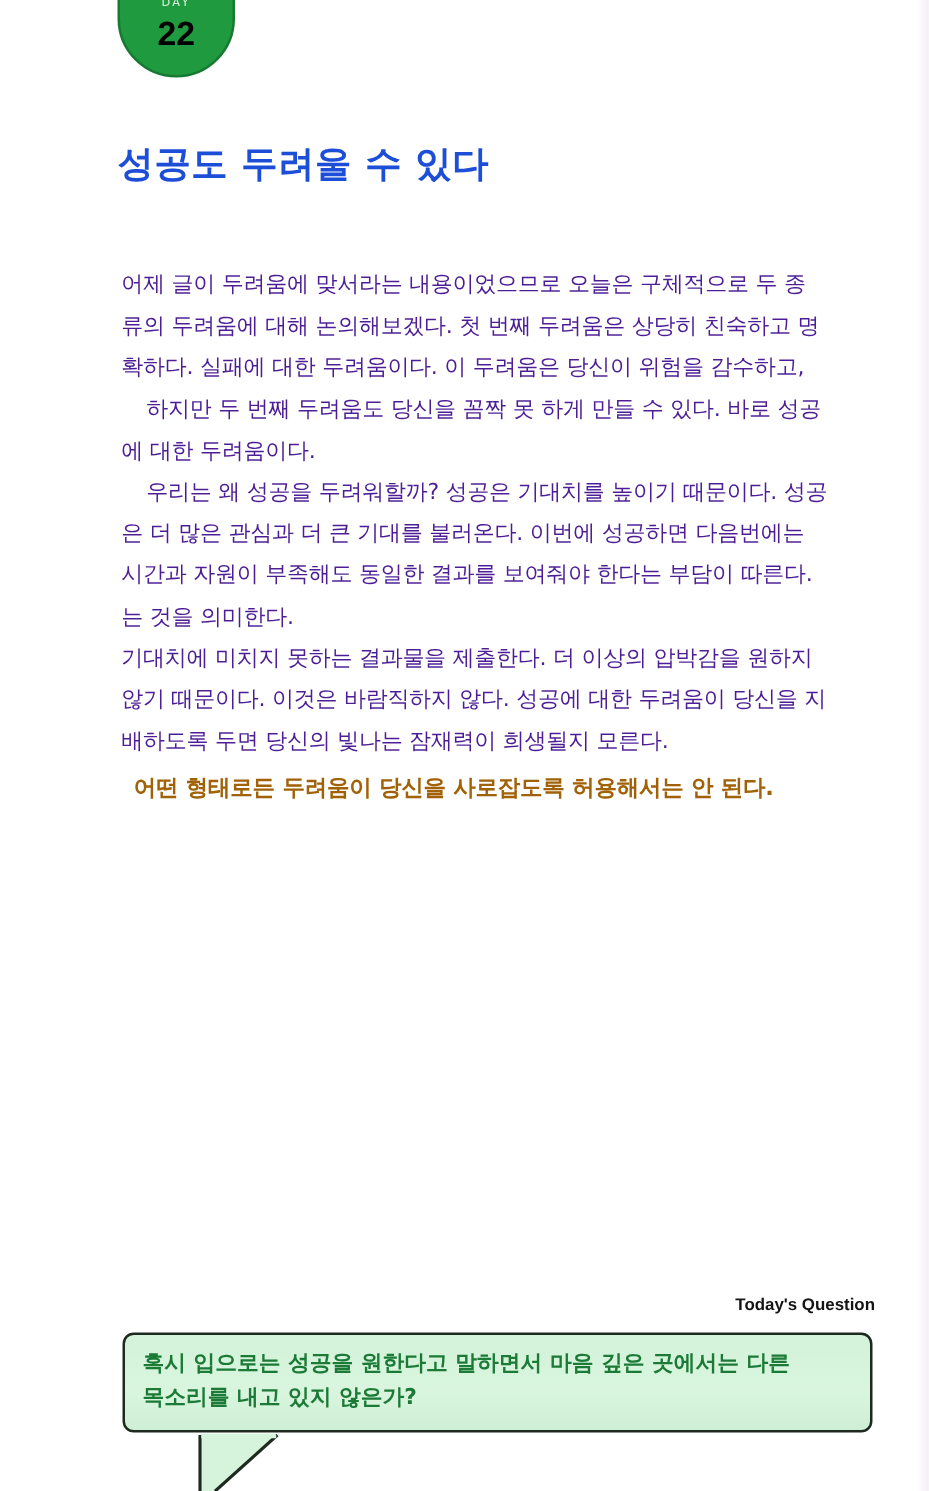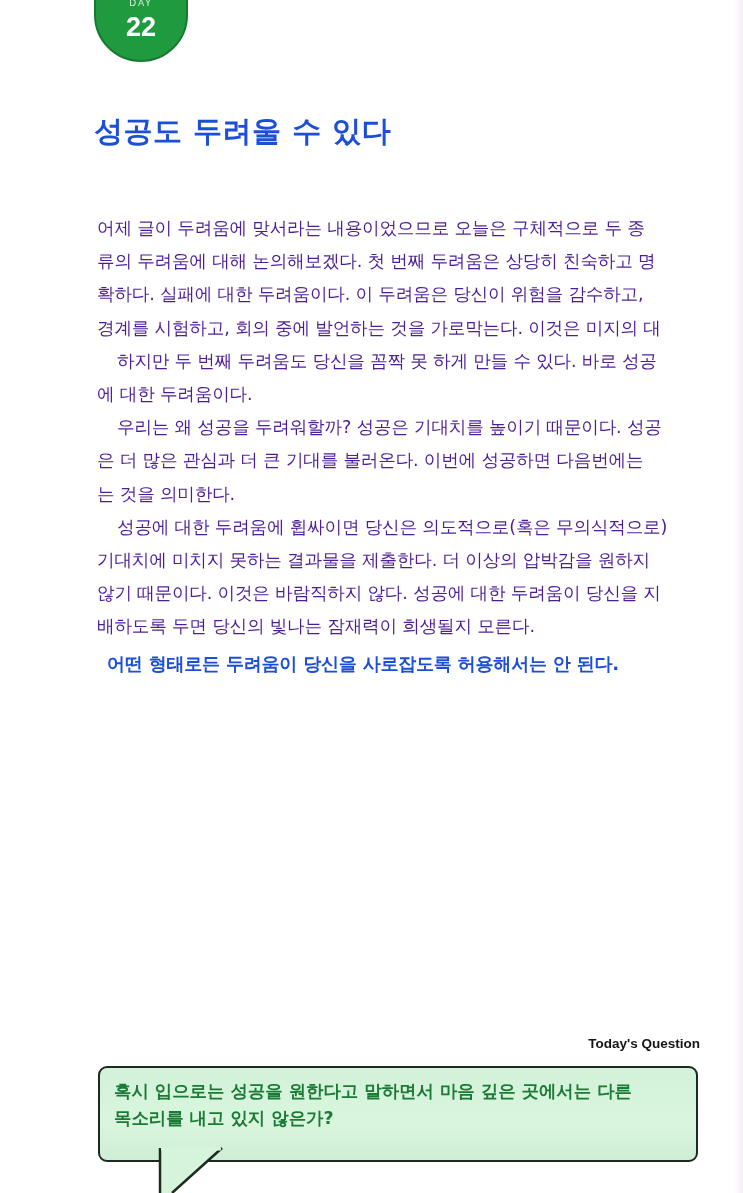--- a/index.html
+++ b/index.html
@@ -45,21 +45,21 @@
       letter-spacing: 2px;
     }
     .day-badge .badge-num {
       position: absolute;
       left: 0;
       right: 0;
       top: 40px;
       font-family: "Liberation Sans", sans-serif;
       font-size: 27px;
       font-weight: bold;
-      color: #ffffff;
+      color: #000000;
     }
     .title {
       position: absolute;
       left: 94px;
       top: 112px;
       font-family: "DejaVu Sans", sans-serif;
       font-weight: bold;
       font-size: 29px;
       color: #1d4ed8;
       letter-spacing: 0.5px;
@@ -79,38 +79,38 @@
       color: #4c1d95;
     }
     .line.indent {
       padding-left: 20px;
     }
     .line.bold {
       font-weight: bold;
       font-size: 18px;
       padding-left: 10px;
       margin-top: 4px;
-      color: #1d4ed8;
+      color: #a16207;
     }
     .question-label {
       position: absolute;
       right: 43px;
       top: 1036px;
       font-family: "Liberation Sans", sans-serif;
       font-weight: bold;
       font-size: 13.5px;
       color: #151515;
       text-align: right;
     }
     .bubble {
       position: absolute;
       left: 98px;
       top: 1066px;
       width: 600px;
-      height: 96px;
+      height: 80px;
       box-sizing: border-box;
       border: 2.5px solid #1e2a1f;
       border-radius: 9px;
       background: linear-gradient(180deg, #d3f2d9 0%, #d9f5de 60%, #cfeed6 100%);
     }
     .bubble-text {
       position: absolute;
       left: 14px;
       top: 10px;
       font-weight: bold;
@@ -134,27 +134,26 @@
   <div class="badge-top">DAY</div>
   <div class="badge-num">22</div>
 </div>
 
 <div class="title">성공도 두려울 수 있다</div>
 
 <div class="body-text">
   <div class="line">어제 글이 두려움에 맞서라는 내용이었으므로 오늘은 구체적으로 두 종</div>
   <div class="line">류의 두려움에 대해 논의해보겠다. 첫 번째 두려움은 상당히 친숙하고 명</div>
   <div class="line">확하다. 실패에 대한 두려움이다. 이 두려움은 당신이 위험을 감수하고,</div>
-  <div class="line">경계를 시험하고, 회의 중에 발언하는 것을 가로막는다. 이것은 미지의 대</div>
   <div class="line indent">하지만 두 번째 두려움도 당신을 꼼짝 못 하게 만들 수 있다. 바로 성공</div>
   <div class="line">에 대한 두려움이다.</div>
   <div class="line indent">우리는 왜 성공을 두려워할까? 성공은 기대치를 높이기 때문이다. 성공</div>
   <div class="line">은 더 많은 관심과 더 큰 기대를 불러온다. 이번에 성공하면 다음번에는</div>
+  <div class="line">시간과 자원이 부족해도 동일한 결과를 보여줘야 한다는 부담이 따른다.</div>
   <div class="line">는 것을 의미한다.</div>
-  <div class="line indent">성공에 대한 두려움에 휩싸이면 당신은 의도적으로(혹은 무의식적으로)</div>
   <div class="line">기대치에 미치지 못하는 결과물을 제출한다. 더 이상의 압박감을 원하지</div>
   <div class="line">않기 때문이다. 이것은 바람직하지 않다. 성공에 대한 두려움이 당신을 지</div>
   <div class="line">배하도록 두면 당신의 빛나는 잠재력이 희생될지 모른다.</div>
   <div class="line bold">어떤 형태로든 두려움이 당신을 사로잡도록 허용해서는 안 된다.</div>
 </div>
 
 <div class="question-label">Today's Question</div>
 
 <div class="bubble">
   <div class="bubble-text">

